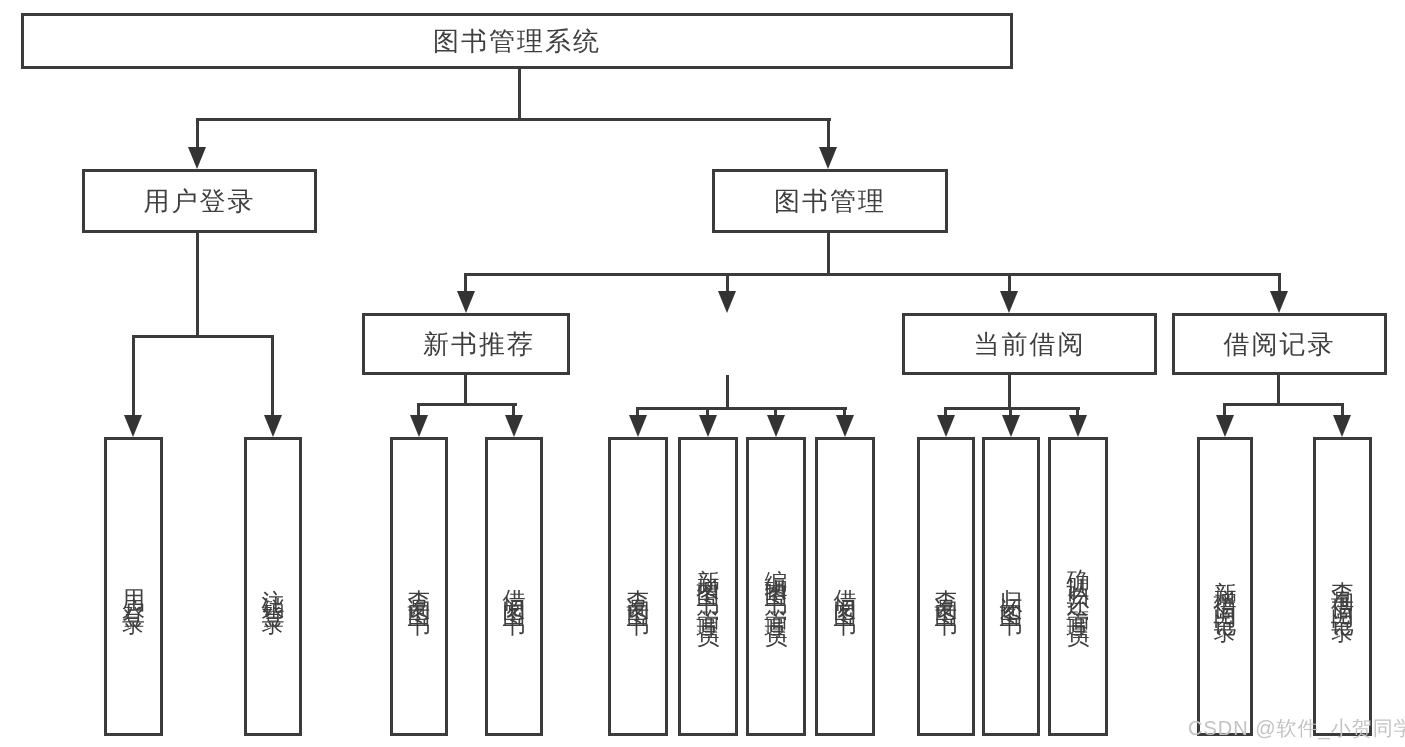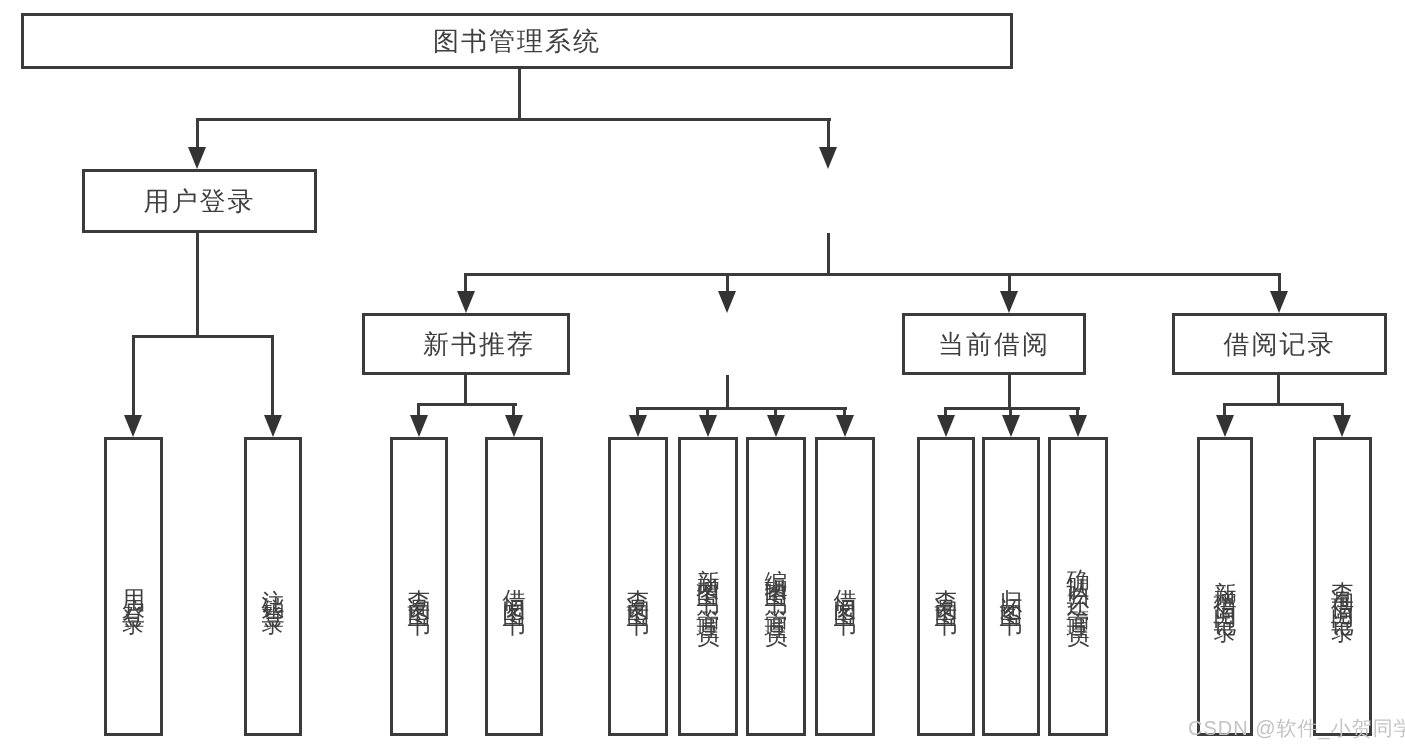--- a/index.html
+++ b/index.html
@@ -64,20 +64,23 @@
   <div class="vline" style="left:518px;top:69px;height:52px;"></div>
   <div class="hline" style="left:197px;top:118px;width:634px;"></div>
   <div class="vline" style="left:196px;top:118px;height:32px;"></div>
   <div class="arrowhead" style="left:188px;top:147px;"></div>
   <div class="vline" style="left:827px;top:118px;height:32px;"></div>
   <div class="arrowhead" style="left:819px;top:147px;"></div>
 
   <div class="box" style="left:82px;top:169px;width:235px;height:64px;">
     <span class="hlabel">用户登录</span>
   </div>
+  <div class="box" style="left:712px;top:169px;width:236px;height:64px;">
+    <span class="hlabel">图书管理</span>
+  </div>
 
   <div class="vline" style="left:196px;top:233px;height:104px;"></div>
   <div class="hline" style="left:132px;top:335px;width:142px;"></div>
   <div class="vline" style="left:132px;top:335px;height:82px;"></div>
   <div class="arrowhead" style="left:124px;top:415px;"></div>
   <div class="vline" style="left:271px;top:335px;height:82px;"></div>
   <div class="arrowhead" style="left:264px;top:415px;"></div>
 
   <div class="vline" style="left:827px;top:233px;height:42px;"></div>
   <div class="hline" style="left:465px;top:273px;width:816px;"></div>
@@ -86,21 +89,21 @@
   <div class="vline" style="left:726px;top:273px;height:20px;"></div>
   <div class="arrowhead" style="left:718px;top:291px;"></div>
   <div class="vline" style="left:1008px;top:273px;height:20px;"></div>
   <div class="arrowhead" style="left:1000px;top:291px;"></div>
   <div class="vline" style="left:1278px;top:273px;height:20px;"></div>
   <div class="arrowhead" style="left:1270px;top:291px;"></div>
 
   <div class="box" style="left:362px;top:313px;width:208px;height:62px;padding-left:26px;">
     <span class="hlabel">新书推荐</span>
   </div>
-  <div class="box" style="left:902px;top:313px;width:184px;height:62px;">
+  <div class="box" style="left:902px;top:313px;width:255px;height:62px;">
     <span class="hlabel">当前借阅</span>
   </div>
   <div class="box" style="left:1172px;top:313px;width:215px;height:62px;">
     <span class="hlabel">借阅记录</span>
   </div>
 
   <div class="vline" style="left:464px;top:375px;height:31px;"></div>
   <div class="hline" style="left:417px;top:403px;width:100px;"></div>
   <div class="vline" style="left:417px;top:403px;height:14px;"></div>
   <div class="arrowhead" style="left:410px;top:415px;"></div>

